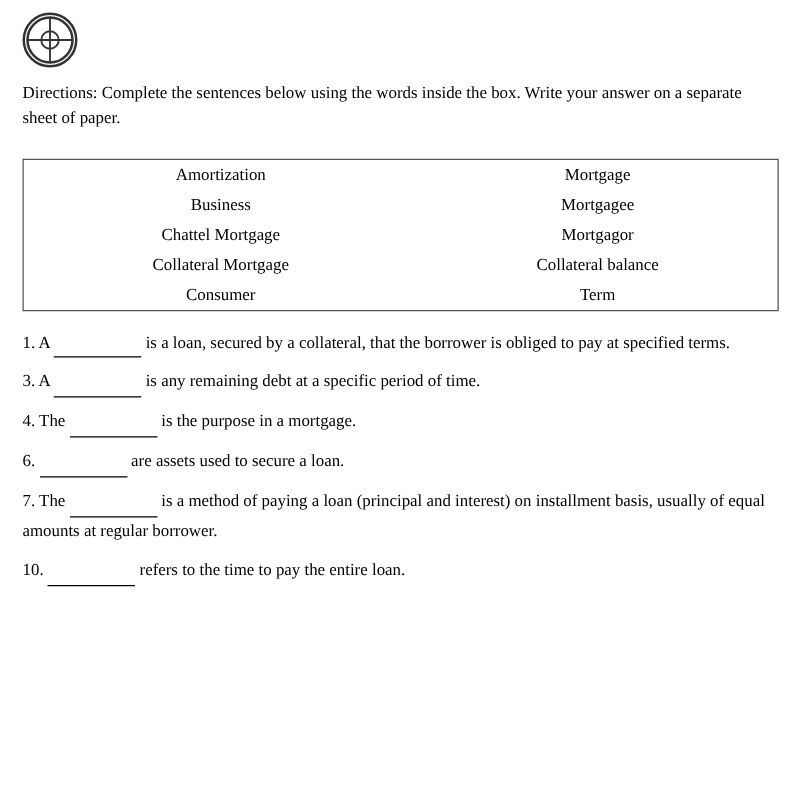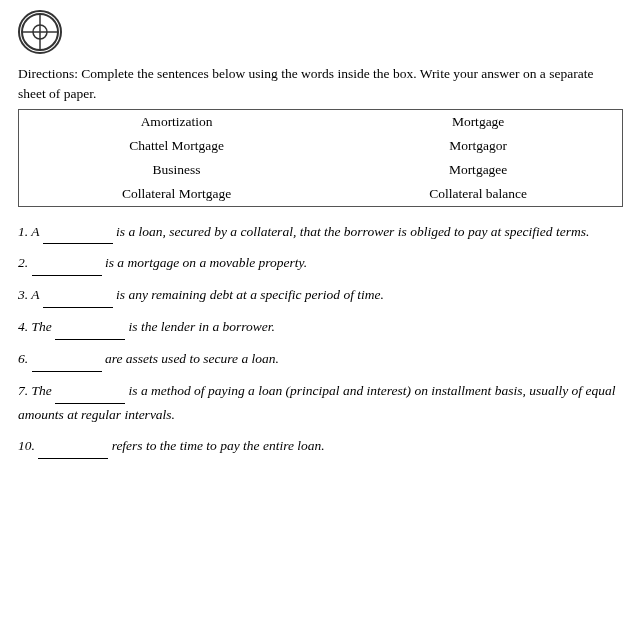--- a/index.html
+++ b/index.html
@@ -30,21 +30,21 @@
       align-items: center;
       justify-content: center;
       font-size: 18px;
       font-weight: bold;
       color: #333;
       margin-bottom: 4px;
     }
     .directions {
       font-size: 13.5px;
       line-height: 1.5;
-      margin-bottom: 4px;
+      margin-bottom: 22px;
     }
     .word-box {
       border: 1px solid #555;
       width: 100%;
       margin-bottom: 14px;
     }
     .word-box table {
       width: 100%;
       border-collapse: collapse;
     }
@@ -52,21 +52,20 @@
       text-align: center;
       padding: 4px 10px;
       font-size: 13.5px;
     }
     .questions {
       line-height: 1.7;
       font-size: 13.5px;
     }
     .question {
       margin-bottom: 8px;
-      font-style: italic;
     }
     .blank {
       display: inline-block;
       min-width: 70px;
       border-bottom: 1px solid #000;
     }
   </style>
 </head>
 <body>
 
@@ -84,36 +83,39 @@
 <p class="directions">Directions: Complete the sentences below using the words inside the box. Write your answer on a separate sheet of paper.</p>
 
 <div class="word-box">
   <table>
     <tbody id="word-box-table">
         <tr>
           <td>Amortization</td>
           <td>Mortgage</td>
         </tr>
         <tr>
+          <td>Business</td>
+          <td>Mortgagee</td>
+        </tr>
+        <tr>
           <td>Chattel Mortgage</td>
           <td>Mortgagor</td>
         </tr>
         <tr>
-          <td>Business</td>
-          <td>Mortgagee</td>
+          <td>Collateral Mortgage</td>
+          <td>Collateral balance</td>
         </tr>
         <tr>
-          <td>Collateral Mortgage</td>
-          <td>Collateral balance</td>
+          <td>Consumer</td>
+          <td>Term</td>
         </tr>
       </tbody>
   </table>
 </div>
 
 <div class="questions" id="questions-list">
     <div class="question"><span>1.</span> <span>A</span> <span class="blank">&nbsp;&nbsp;&nbsp;&nbsp;&nbsp;&nbsp;&nbsp;&nbsp;</span> <span>is a loan, secured by a collateral, that the borrower is obliged to pay at specified terms.</span></div>
-    <div class="question"><span>2.</span> <span class="blank">&nbsp;&nbsp;&nbsp;&nbsp;&nbsp;&nbsp;&nbsp;&nbsp;</span> <span>is a mortgage on a movable property.</span></div>
     <div class="question"><span>3.</span> <span>A</span> <span class="blank">&nbsp;&nbsp;&nbsp;&nbsp;&nbsp;&nbsp;&nbsp;&nbsp;</span> <span>is any remaining debt at a specific period of time.</span></div>
-    <div class="question"><span>4.</span> <span>The</span> <span class="blank">&nbsp;&nbsp;&nbsp;&nbsp;&nbsp;&nbsp;&nbsp;&nbsp;</span> <span>is the lender in a borrower.</span></div>
+    <div class="question"><span>4.</span> <span>The</span> <span class="blank">&nbsp;&nbsp;&nbsp;&nbsp;&nbsp;&nbsp;&nbsp;&nbsp;</span> <span>is the purpose in a mortgage.</span></div>
     <div class="question"><span>6.</span> <span class="blank">&nbsp;&nbsp;&nbsp;&nbsp;&nbsp;&nbsp;&nbsp;&nbsp;</span> <span>are assets used to secure a loan.</span></div>
-    <div class="question"><span>7.</span> <span>The</span> <span class="blank">&nbsp;&nbsp;&nbsp;&nbsp;&nbsp;&nbsp;&nbsp;&nbsp;</span> <span>is a method of paying a loan (principal and interest) on installment basis, usually of equal amounts at regular intervals.</span></div>
+    <div class="question"><span>7.</span> <span>The</span> <span class="blank">&nbsp;&nbsp;&nbsp;&nbsp;&nbsp;&nbsp;&nbsp;&nbsp;</span> <span>is a method of paying a loan (principal and interest) on installment basis, usually of equal amounts at regular borrower.</span></div>
     <div class="question"><span>10.</span> <span class="blank">&nbsp;&nbsp;&nbsp;&nbsp;&nbsp;&nbsp;&nbsp;&nbsp;</span> <span>refers to the time to pay the entire loan.</span></div>
   </div>
 
 </body></html>

